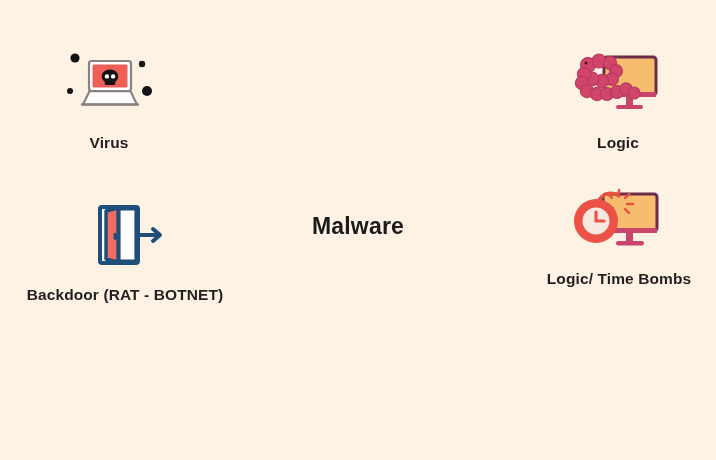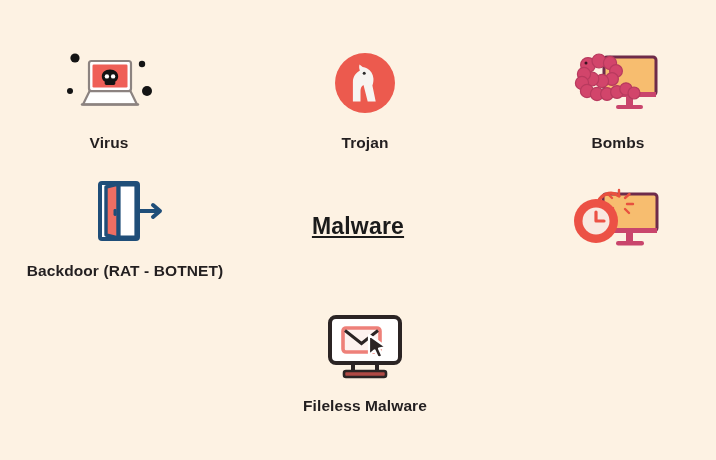--- a/index.html
+++ b/index.html
@@ -46,29 +46,28 @@
     position: absolute;
     left: 0;
     width: 716px;
     top: 213px;
     text-align: center;
     font-family: "Liberation Sans", sans-serif;
     font-weight: bold;
     font-size: 23px;
     color: #1b1b1b;
     letter-spacing: 0.2px;
-    text-decoration: underline;
   }
 
   
   #cell-virus       { left: 29px;  top: 42px;  width: 160px; }
   #cell-trojan      { left: 285px; top: 42px;  width: 160px; }
   #cell-worm        { left: 538px; top: 42px;  width: 160px; }
 
-  #cell-backdoor    { left: 35px;  top: 170px; width: 180px; }
+  #cell-backdoor    { left: 35px;  top: 194px; width: 180px; }
   #cell-logicbombs  { left: 533px; top: 178px; width: 172px; }
 
   #cell-spyware     { left: 28px;  top: 308px; width: 160px; }
   #cell-fileless    { left: 285px; top: 305px; width: 160px; }
   #cell-ransomware  { left: 537px; top: 305px; width: 160px; }
 </style>
 </head>
 <body>
 
 <div id="infographic">
@@ -89,30 +88,20 @@
         <circle cx="43.9" cy="30.4" r="2.2" fill="#ffffff"></circle>
         <circle cx="50.1" cy="30.4" r="2.2" fill="#ffffff"></circle>
 
         <path d="M20 58.5l6.6-13.4h40.8L74 58.5z" fill="#ffffff" stroke="#8c8380" stroke-width="2.2" stroke-linejoin="round"></path>
         <path d="M19 58.5h56" stroke="#8c8380" stroke-width="2.4" stroke-linecap="round"></path>
       </svg>
     </div>
     <div class="label">Virus</div>
   </div>
 
-  <div class="cell" id="cell-trojan">
-    <div class="icon-wrap">
-      <svg width="62" height="62" viewBox="0 0 62 62" xmlns="http://www.w3.org/2000/svg">
-        <circle cx="31" cy="31" r="30" fill="#ec5a4e"></circle>
-        <path d="M25.5 12.5c-.6 2.2-.4 4.2.4 6.0-3.9 2.2-7.0 6.0-7.0 11.5v19.5h7.6V38.8c0-2.6 1.0-4.4 3.0-5.7l4.2 16.4h8.0l-3.3-16.0c.9-2.4 1.2-4.8 1.0-7.2-.4-4.3-2.6-7.8-6.2-9.8-1.5-.8-3.0-1.3-4.5-1.5l-3.2-2.5z" fill="#f7f4f1"></path>
-        <circle cx="30.2" cy="21.2" r="1.5" fill="#2b2b2b"></circle>
-      </svg>
-    </div>
-    <div class="label">Trojan</div>
-  </div>
 
   <div class="cell" id="cell-worm">
     <div class="icon-wrap">
       <svg width="96" height="68" viewBox="0 0 96 68" xmlns="http://www.w3.org/2000/svg">
 
         <rect x="34" y="8" width="52" height="38" rx="3" fill="#f7bd6f" stroke="#6e2b4a" stroke-width="3"></rect>
         <rect x="34" y="43" width="52" height="5" fill="#c9456c"></rect>
         <rect x="56" y="48" width="7" height="9" fill="#c9456c"></rect>
         <rect x="46" y="56" width="27" height="4" rx="2" fill="#c9456c"></rect>
 
@@ -129,21 +118,21 @@
           <circle cx="17" cy="42" r="6.6"></circle>
           <circle cx="27" cy="45" r="6.6"></circle>
           <circle cx="37" cy="45" r="6.4"></circle>
           <circle cx="47" cy="43" r="6.4"></circle>
           <circle cx="56" cy="40" r="6.2"></circle>
           <circle cx="64" cy="44" r="6.0"></circle>
         </g>
         <circle cx="16" cy="14" r="1.5" fill="#3a1220"></circle>
       </svg>
     </div>
-    <div class="label">Bombs</div>
+    <div class="label">Logic</div>
   </div>
 
   <div class="cell" id="cell-backdoor">
     <div class="icon-wrap">
       <svg width="86" height="66" viewBox="0 0 86 66" xmlns="http://www.w3.org/2000/svg">
 
         <rect x="18" y="5" width="38" height="56" rx="2" fill="#ffffff" stroke="#1f4e79" stroke-width="4"></rect>
 
         <path d="M24 9l12-3v54l-12-3z" fill="#ef6e63" stroke="#1f4e79" stroke-width="3.4" stroke-linejoin="round"></path>
         <rect x="31.5" y="31" width="3.2" height="7" rx="1.4" fill="#1f4e79"></rect>
@@ -175,36 +164,21 @@
           <path d="M43 14l-4-4"></path>
             <path d="M56 25l4 4"></path>
             <path d="M44 24l-4 4"></path>
         </g>
 
         <circle cx="27" cy="37" r="22" fill="#ec5145"></circle>
         <circle cx="27" cy="37" r="13.5" fill="#f9e8e0"></circle>
         <path d="M27 28v9h8" fill="none" stroke="#ec5145" stroke-width="3.2" stroke-linecap="round" stroke-linejoin="round"></path>
       </svg>
     </div>
+    <div class="label">Logic/ Time Bombs</div>
   </div>
 
 
-  <div class="cell" id="cell-fileless">
-    <div class="icon-wrap">
-      <svg width="86" height="70" viewBox="0 0 86 70" xmlns="http://www.w3.org/2000/svg">
-
-        <rect x="8" y="6" width="70" height="46" rx="6" fill="#ffffff" stroke="#2b2424" stroke-width="4"></rect>
-        <path d="M31 52v9M55 52v9" stroke="#2b2424" stroke-width="4" stroke-linecap="round"></path>
-        <rect x="22" y="60" width="42" height="6" rx="2" fill="#b04a45" stroke="#2b2424" stroke-width="2.6"></rect>
-
-        <rect x="21" y="17" width="37" height="24" rx="3" fill="#fdf2ef" stroke="#ee8079" stroke-width="3.6"></rect>
-        <path d="M23 19.5l16.5 13 16.5-13" fill="none" stroke="#2b2424" stroke-width="3"></path>
-
-        <path d="M47 24l17 12-7 1.5 3.4 7.6-4.2 2-3.6-7.7-5.6 4.6z" fill="#2b2424" stroke="#ffffff" stroke-width="2.2" stroke-linejoin="round"></path>
-      </svg>
-    </div>
-    <div class="label">Fileless Malware</div>
-  </div>
 
 
   <div class="center-title">Malware</div>
 
 </div>
 
 </body></html>

